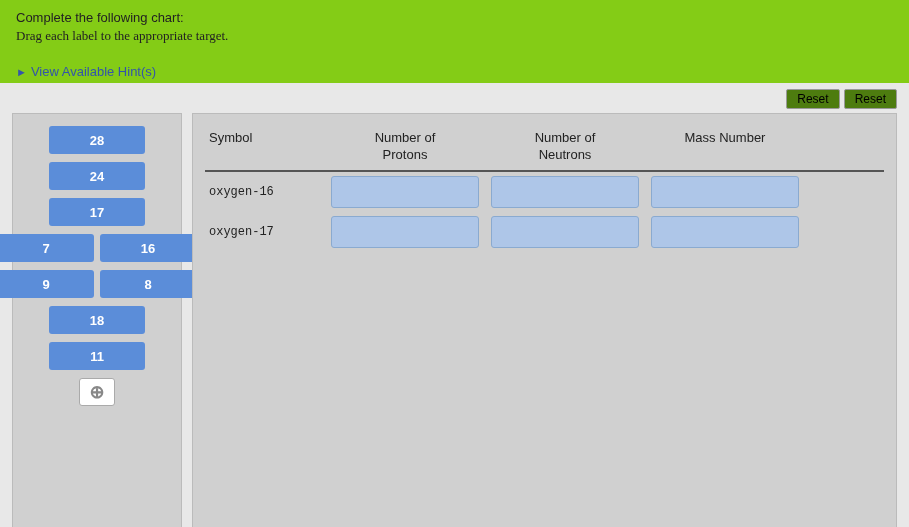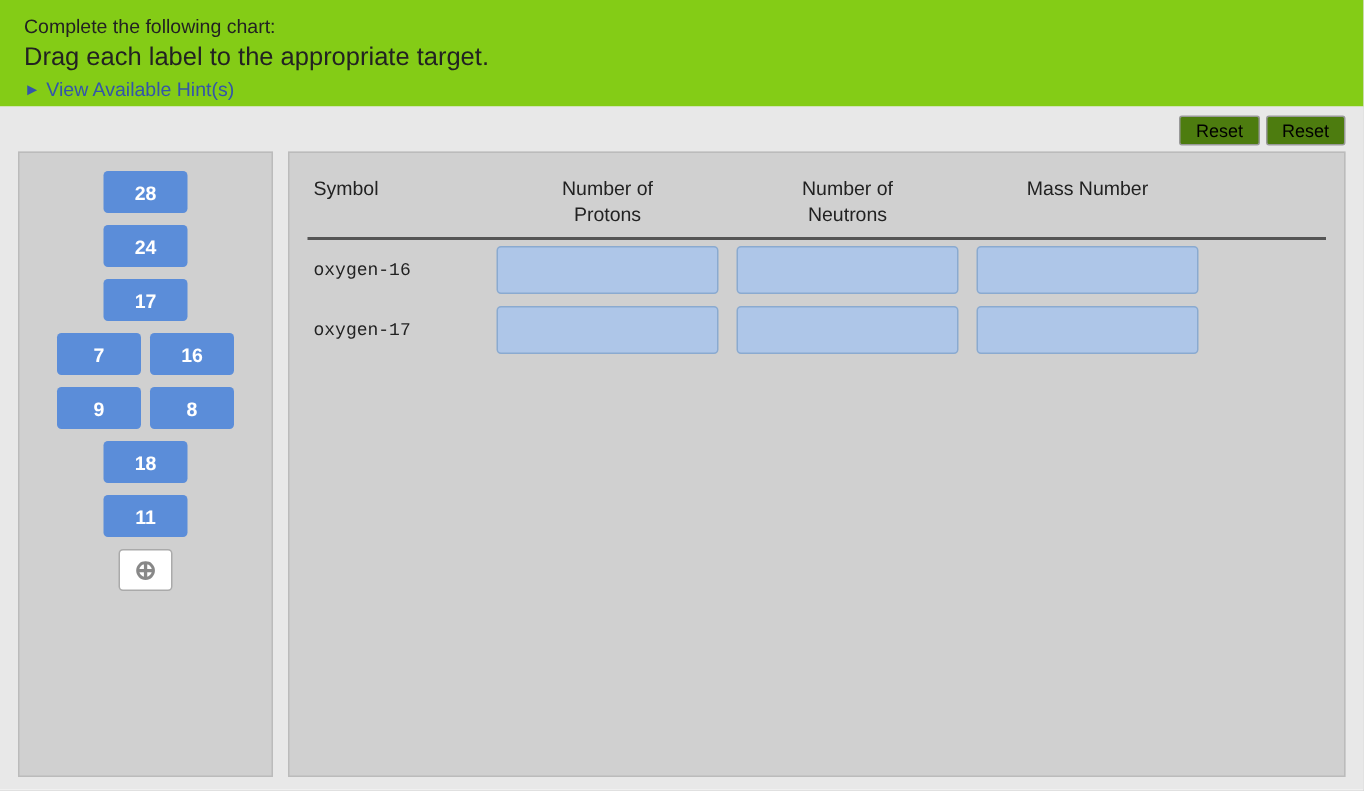--- a/index.html
+++ b/index.html
@@ -14,23 +14,24 @@
     .top-bar {
       padding: 10px 16px 4px 16px;
       background: #84cc16;
     }
     .top-bar .instruction-1 {
       font-size: 13px;
       color: #222;
       margin-bottom: 3px;
     }
     .top-bar .instruction-2 {
-      font-size: 17px;
-      color: #222;
-      margin-bottom: 4px;
+      font-size: 13px;
+      color: #222;
+      margin-bottom: 20px;
+      font-family: Liberation Serif, serif;
     }
     .top-bar .hint-row {
       display: flex;
       align-items: center;
       font-size: 13px;
       color: #3355aa;
       cursor: pointer;
       user-select: none;
     }
     .hint-row .triangle {
@@ -76,21 +77,21 @@
       align-items: center;
       padding: 12px 8px;
       gap: 8px;
       flex-shrink: 0;
     }
     .label-tile {
       background: #5b8dd9;
       color: #fff;
       font-size: 13px;
       font-weight: bold;
-      width: 56px;
+      width: 96px;
       height: 28px;
       display: flex;
       align-items: center;
       justify-content: center;
       border-radius: 3px;
       cursor: grab;
     }
     .label-tile.move-icon {
       background: #fff;
       color: #888;

